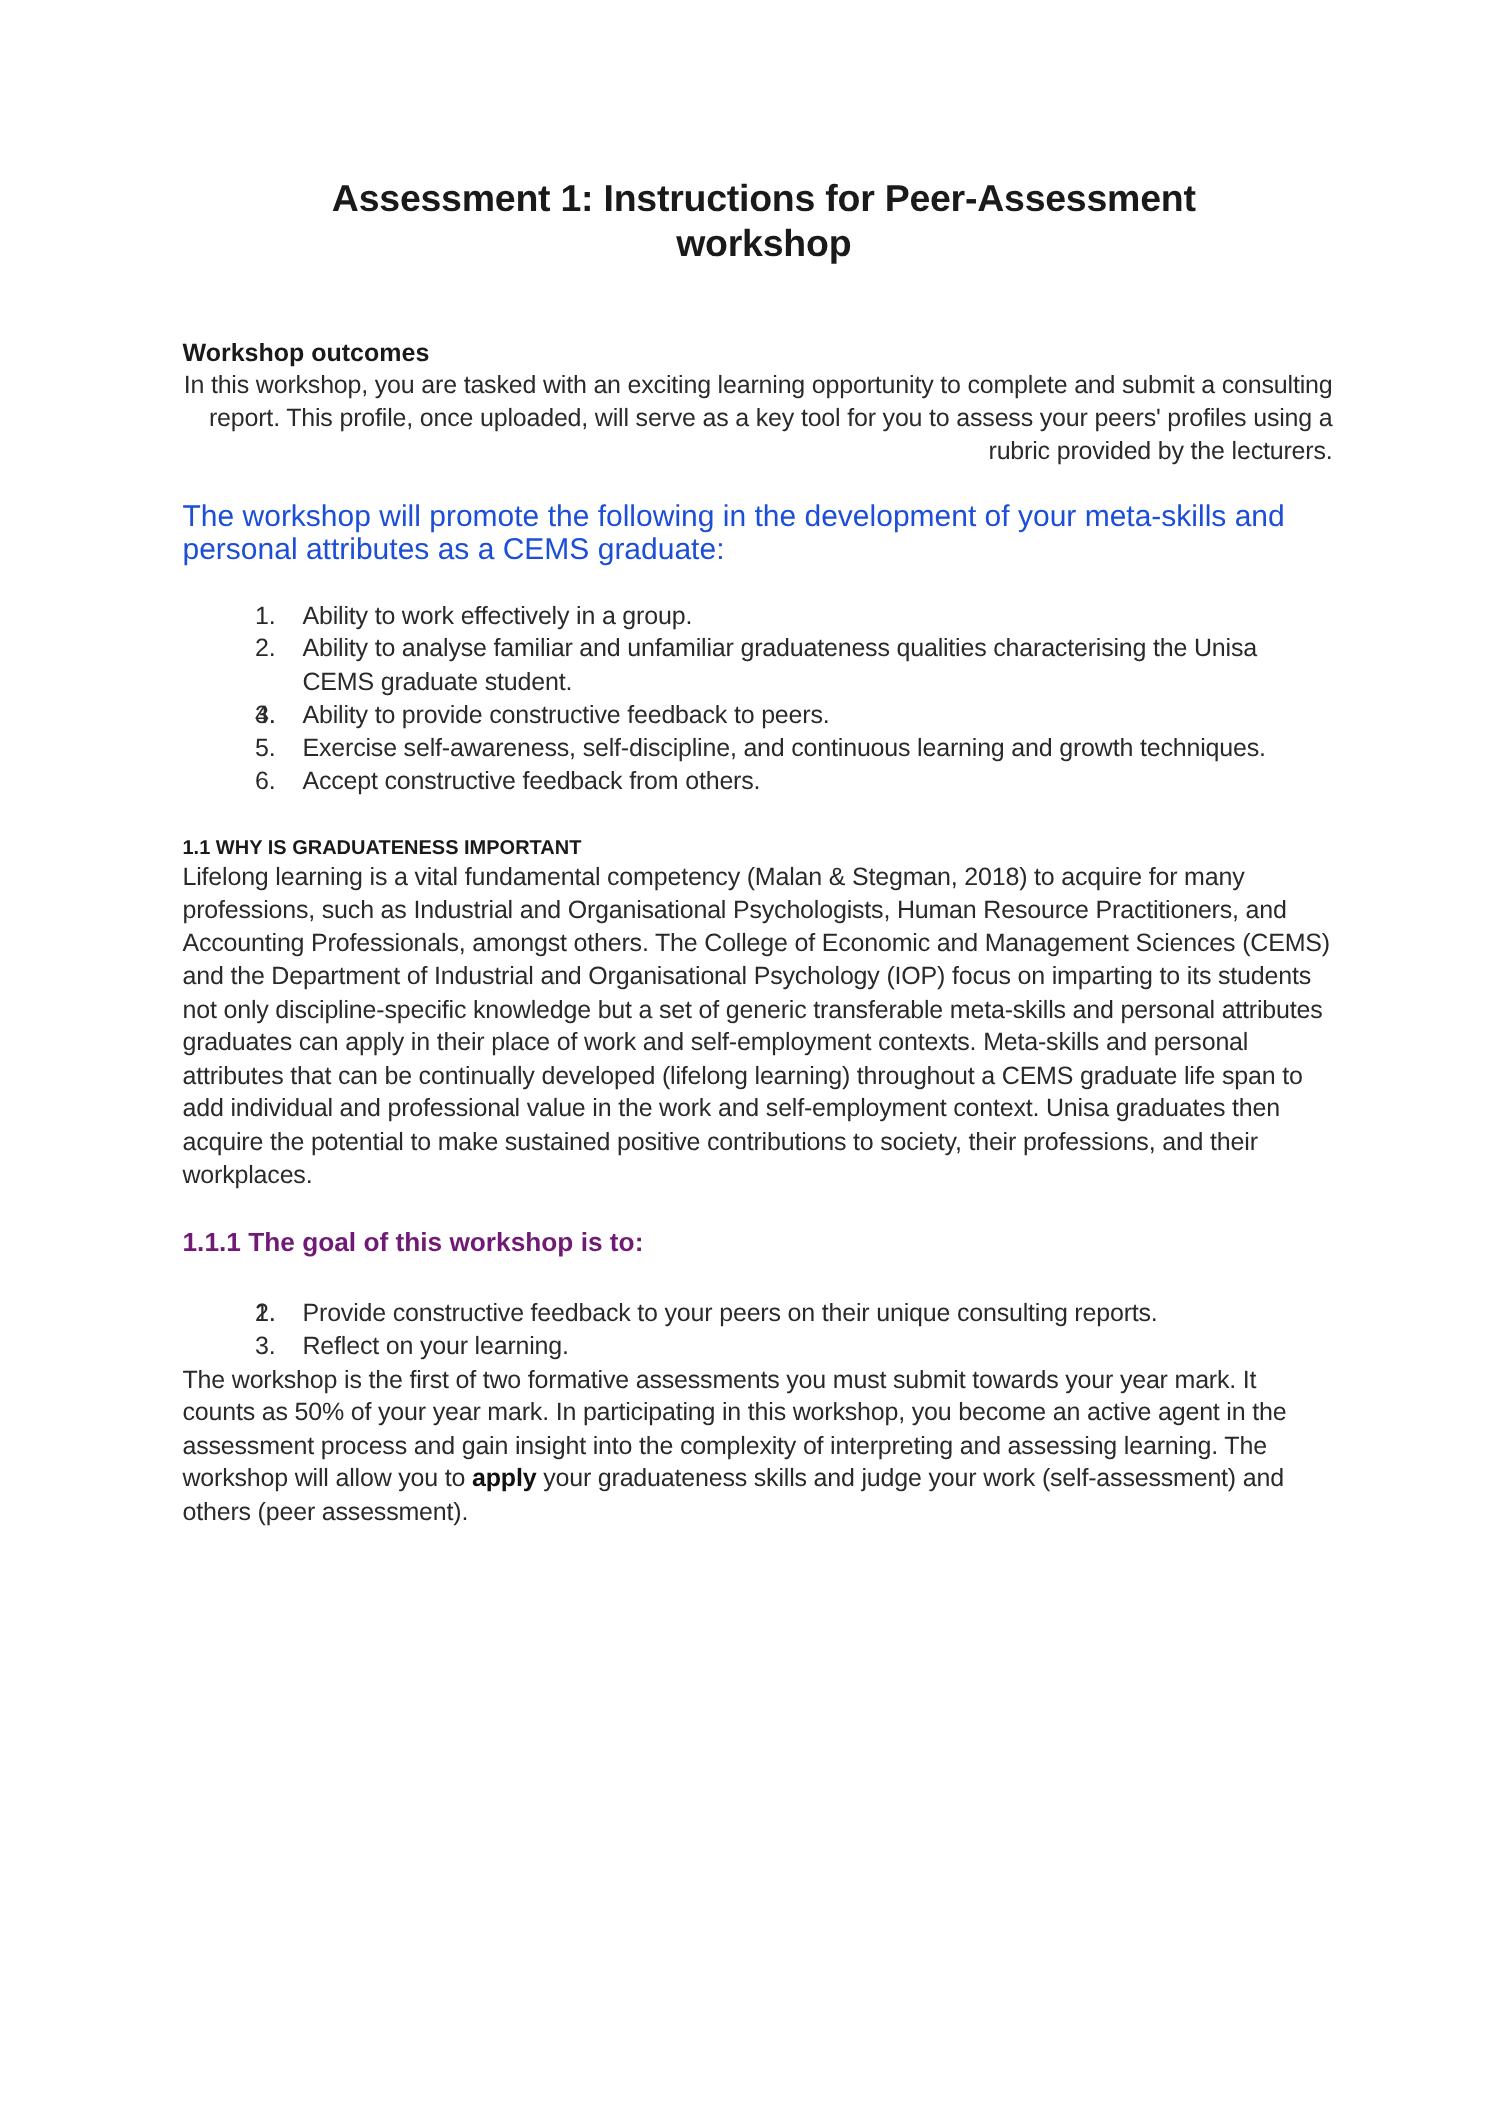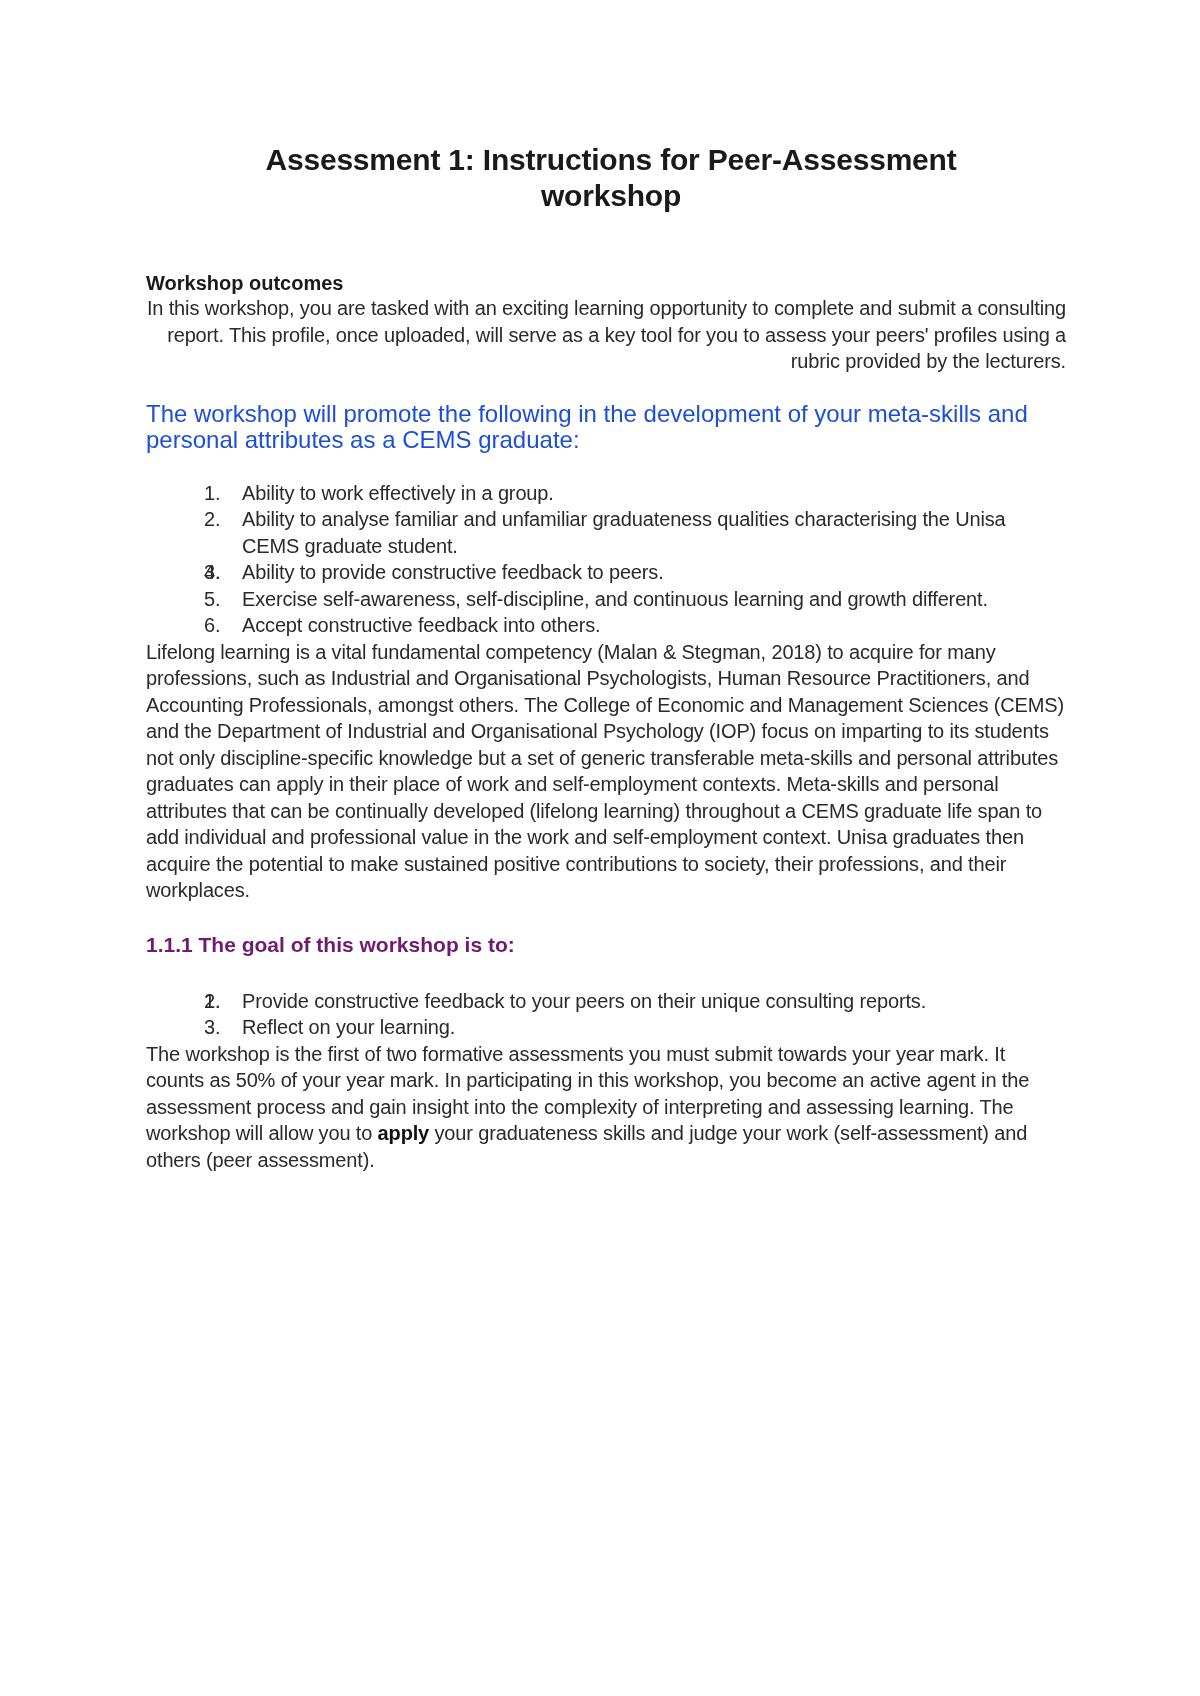--- a/index.html
+++ b/index.html
@@ -102,24 +102,25 @@
 
   <p class="body p-intro">In this workshop, you are tasked with an exciting learning opportunity to complete and submit a consulting report. This profile, once uploaded, will serve as a key tool for you to assess your peers' profiles using a rubric provided by the lecturers.</p>
 
   <p class="bold-lead">The workshop will promote the following in the development of your meta-skills and personal attributes as a CEMS graduate:</p>
 
   <ol class="list">
     <li><span class="num">1.</span><span>Ability to work effectively in a group.</span></li>
     <li><span class="num">2.</span><span>Ability to analyse familiar and unfamiliar graduateness qualities characterising the Unisa CEMS graduate student.</span></li>
     <li><span class="num">3.</span></li>
     <li><span class="num">4.</span><span>Ability to provide constructive feedback to peers.</span></li>
-    <li><span class="num">5.</span><span>Exercise self-awareness, self-discipline, and continuous learning and growth different.</span></li>
-    <li><span class="num">6.</span><span>Accept constructive feedback into others.</span></li>
+    <li><span class="num">5.</span><span>Exercise self-awareness, self-discipline, and continuous learning and growth techniques.</span></li>
+    <li><span class="num">6.</span><span>Accept constructive feedback from others.</span></li>
   </ol>
 
+  <h3 class="h-why">1.1 WHY IS GRADUATENESS IMPORTANT</h3>
 
   <p class="body p-lifelong">Lifelong learning is a vital fundamental competency (Malan &amp; Stegman, 2018) to acquire for many professions, such as Industrial and Organisational Psychologists, Human Resource Practitioners, and Accounting Professionals, amongst others. The College of Economic and Management Sciences (CEMS) and the Department of Industrial and Organisational Psychology (IOP) focus on imparting to its students not only discipline-specific knowledge but a set of generic transferable meta-skills and personal attributes graduates can apply in their place of work and self-employment contexts. Meta-skills and personal attributes that can be continually developed (lifelong learning) throughout a CEMS graduate life span to add individual and professional value in the work and self-employment context. Unisa graduates then acquire the potential to make sustained positive contributions to society, their professions, and their workplaces.</p>
 
   <h3 class="h-goal">1.1.1 The goal of this workshop is to:</h3>
 
   <ol class="list list-goal">
     <li><span class="num">1.</span></li>
     <li><span class="num">2.</span><span>Provide constructive feedback to your peers on their unique consulting reports.</span></li>
     <li><span class="num">3.</span><span>Reflect on your learning.</span></li>
   </ol>

